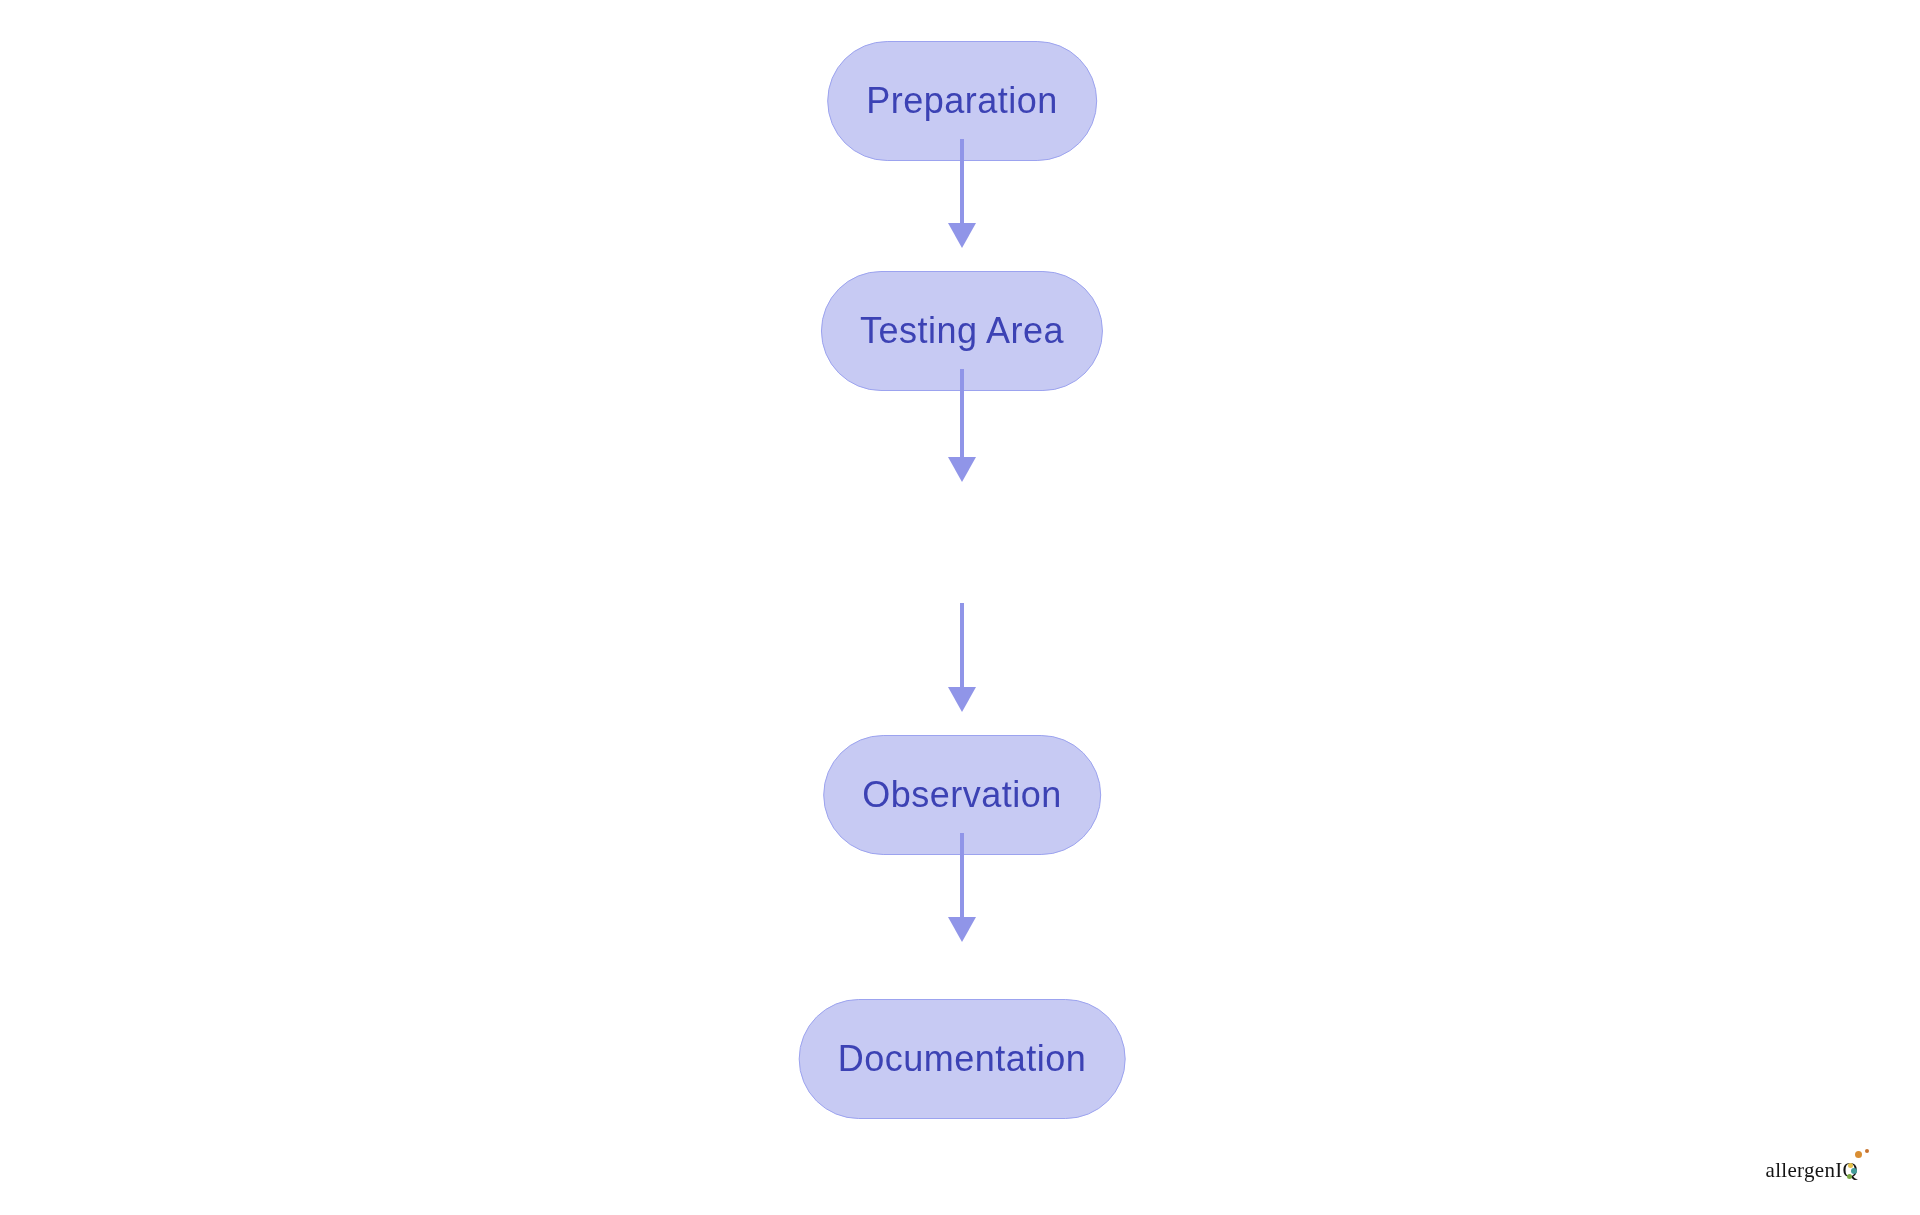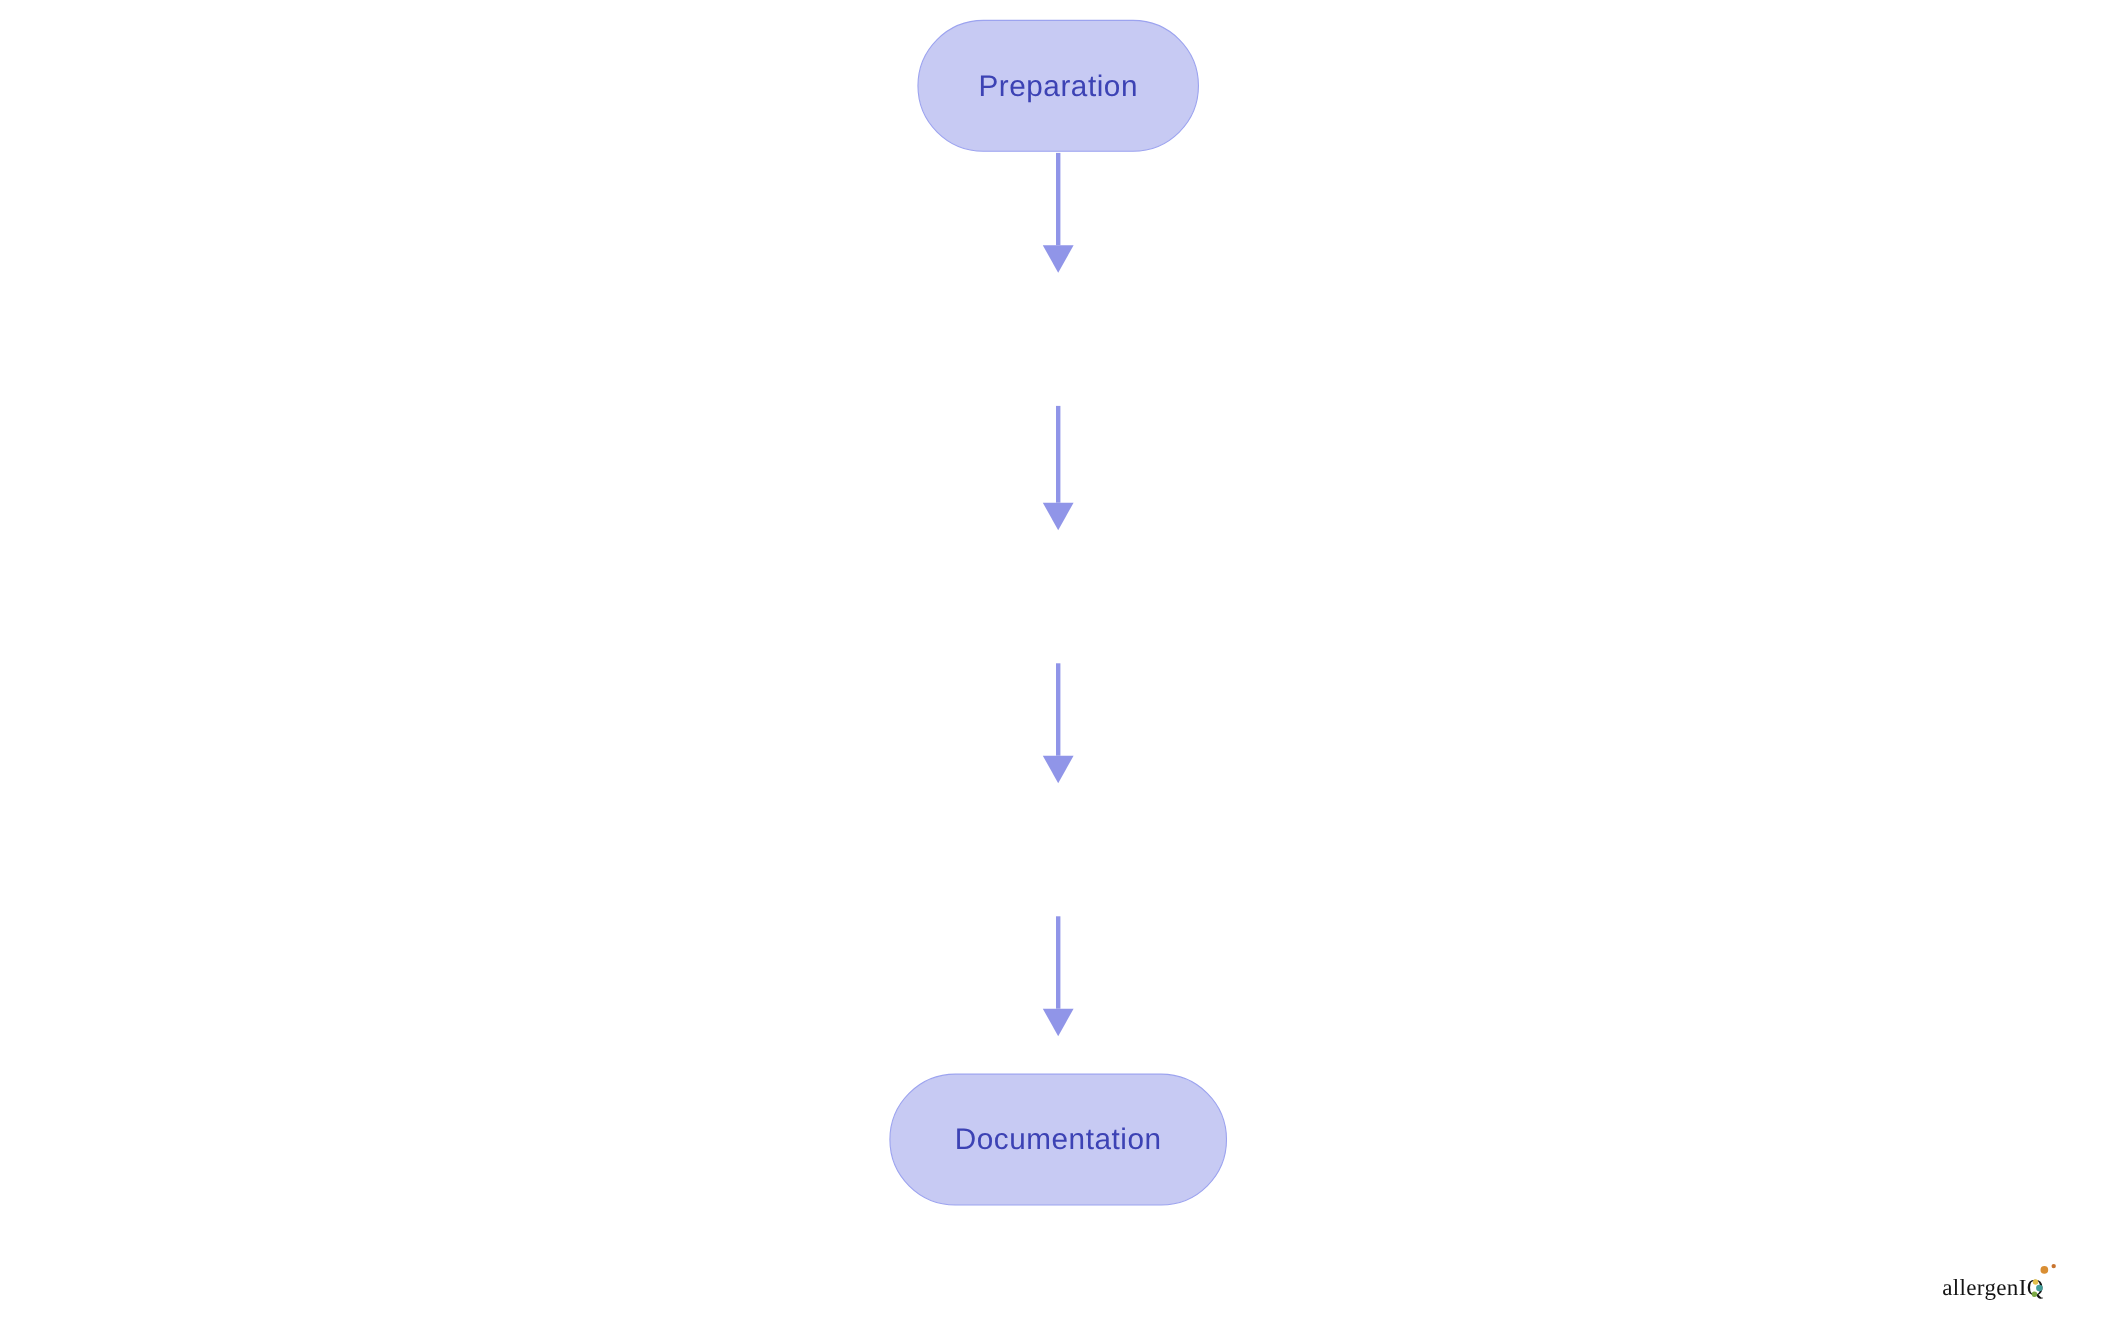--- a/index.html
+++ b/index.html
@@ -22,27 +22,28 @@
 
   .node {
     position: absolute;
     left: 962px;
     transform: translateX(-50%);
     height: 120px;
     border-radius: 60px;
     background: var(--node-fill);
     border: 1.5px solid var(--node-border);
     color: var(--node-text);
-    font-size: 27px;
+    font-size: 36px;
     letter-spacing: 0.5px;
     display: flex;
     align-items: center;
     justify-content: center;
     padding: 0 38px;
     white-space: nowrap;
+    margin-top: 23px;
   }
 
   .arrow {
     position: absolute;
     left: 962px;
     transform: translateX(-50%);
     width: 28px;
     display: flex;
     flex-direction: column;
     align-items: center;
@@ -84,22 +85,24 @@
   .wm-dot-teal   { width: 6px; height: 6px; background: #439d99; top: 10px; right: 1px; }
   .wm-dot-green  { width: 5px; height: 5px; background: #7aa843; top: 16px; right: 6px; }
 </style>
 </head>
 <body>
 
 <div class="canvas">
 
   <div class="node" style="top:18px;  min-width:256px;">Preparation</div>
 
+  <div class="node" style="top:248px; min-width:263px;">Testing Area</div>
 
 
+  <div class="node" style="top:712px; min-width:261px;">Observation</div>
 
   <div class="node" style="top:976px; min-width:307px;">Documentation</div>
 
   <div class="arrow" style="top:139px; height:109px;">
     <div class="arrow-line"></div>
     <div class="arrow-head"></div>
   </div>
 
   <div class="arrow" style="top:369px; height:113px;">
     <div class="arrow-line"></div>

